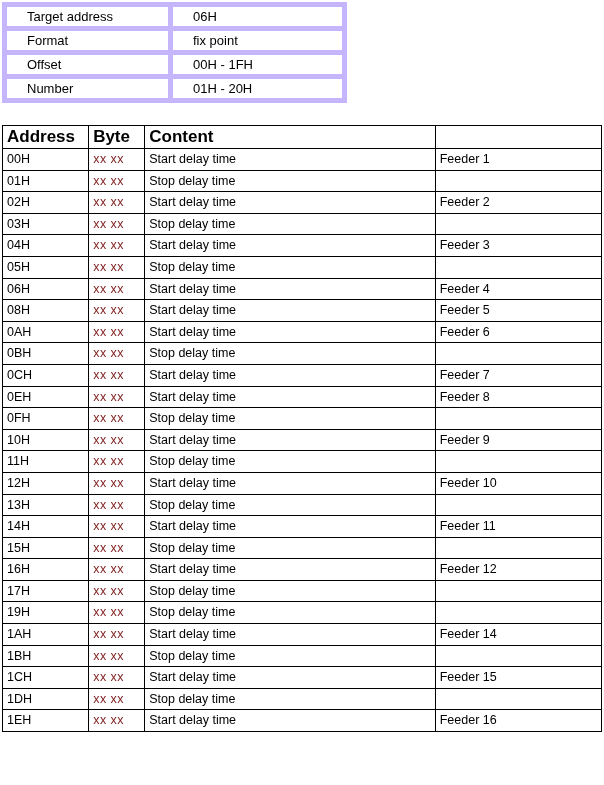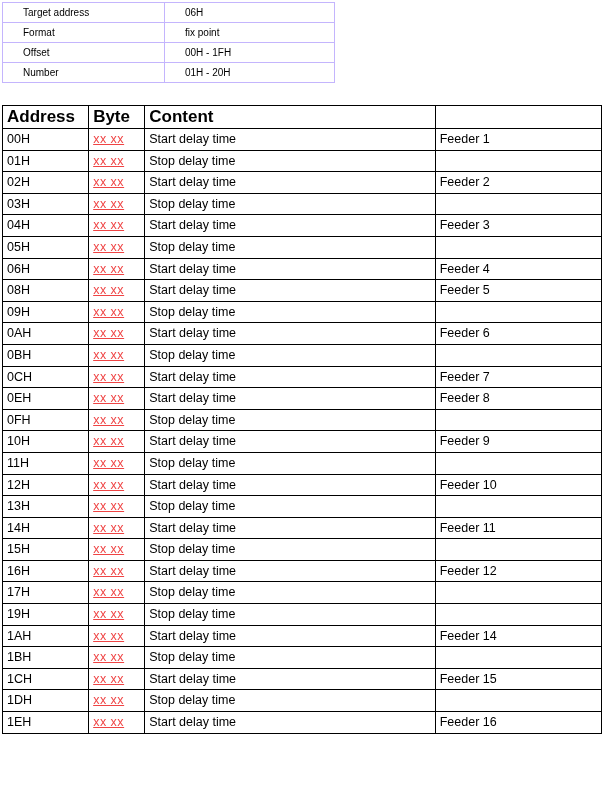--- a/index.html
+++ b/index.html
@@ -24,25 +24,25 @@
   }
 
   
   table.info {
     border-collapse: collapse;
     margin: 2px 0 0 2px;
     table-layout: fixed;
     width: 260px;
   }
   table.info td {
-    border: 1px solid #c4b5fd;
+    border: 5px solid #c4b5fd;
     height: 19px;
     padding: 0 20px;
     vertical-align: middle;
-    font-size: 10px;
+    font-size: 13px;
     line-height: 19px;
     white-space: nowrap;
     overflow: hidden;
   }
   table.info td.k {
     width: 121px;
   }
   table.info td.v {
     width: 129px;
   }
@@ -70,21 +70,21 @@
     font-size: 17px;
     height: 22px;
     line-height: 22px;
   }
   col.c-addr { width: 86px; }
   col.c-byte { width: 56px; }
   col.c-cont { width: 290px; }
   col.c-note { width: 166px; }
 
   td.addr { font-size: 13.5px; }
-  td.byte { font-size: 10px; letter-spacing: 0.5px; color: #ef4444; text-decoration: underline; }
+  td.byte { font-size: 10px; letter-spacing: 0.5px; color: #7f1d1d; }
   td.cont { font-size: 12.5px; }
   td.note {
     font-size: 12.5px;
   }
   
   td.note-empty {
     border-top: none;
   }
 </style>
 </head>
@@ -171,26 +171,20 @@
           <td class="cont">Start delay time</td>
           <td class="note">Feeder 4</td>
         </tr>
         <tr>
           <td class="addr">08H</td>
           <td class="byte">xx xx</td>
           <td class="cont">Start delay time</td>
           <td class="note">Feeder 5</td>
         </tr>
         <tr>
-          <td class="addr">09H</td>
-          <td class="byte">xx xx</td>
-          <td class="cont">Stop delay time</td>
-          <td class="note note-empty"></td>
-        </tr>
-        <tr>
           <td class="addr">0AH</td>
           <td class="byte">xx xx</td>
           <td class="cont">Start delay time</td>
           <td class="note">Feeder 6</td>
         </tr>
         <tr>
           <td class="addr">0BH</td>
           <td class="byte">xx xx</td>
           <td class="cont">Stop delay time</td>
           <td class="note note-empty"></td>

